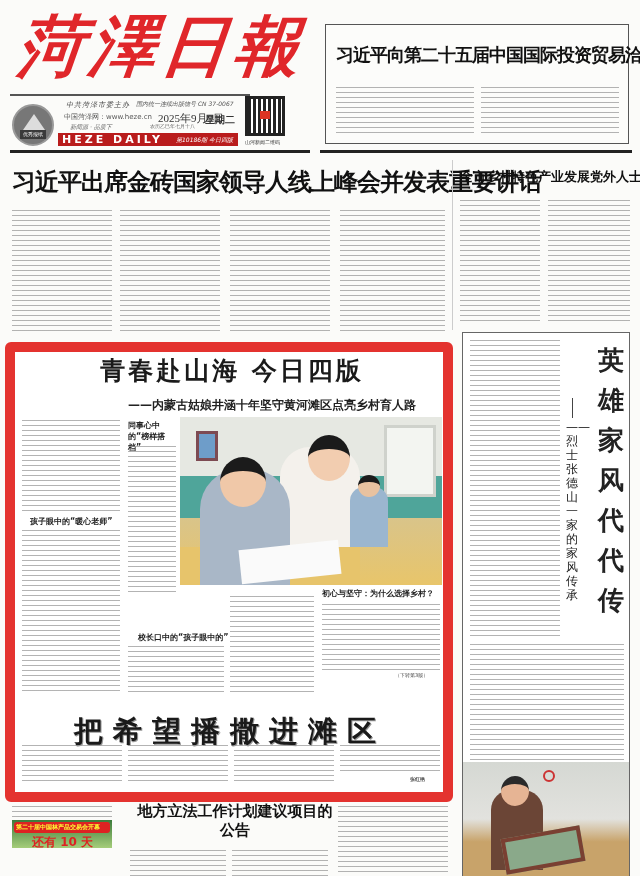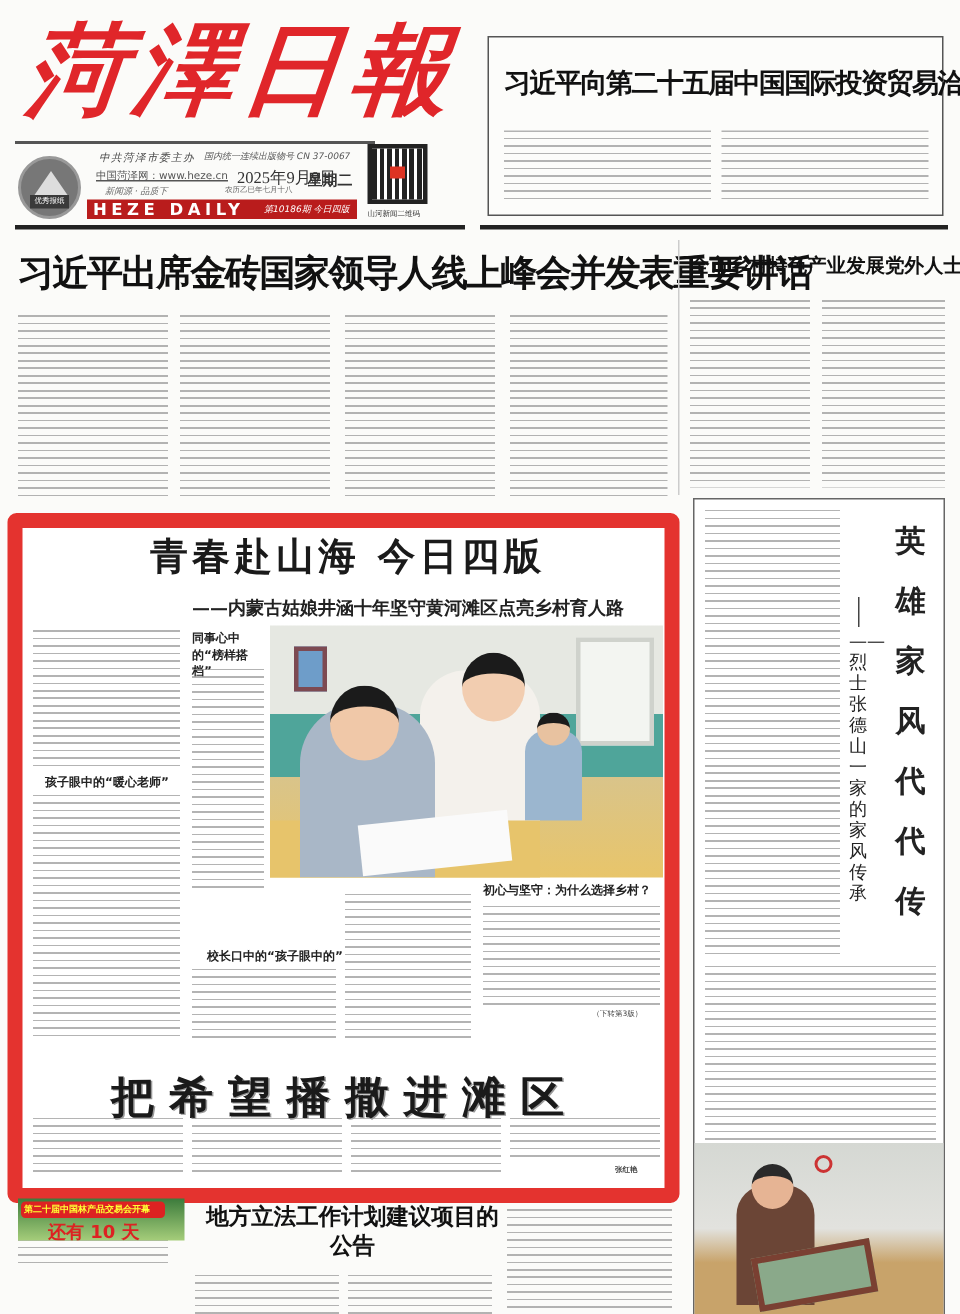--- a/index.html
+++ b/index.html
@@ -6,21 +6,21 @@
 html,body{width:640px;height:876px;overflow:hidden;background:#fbfbf9}
 body{position:relative;font-family:"DejaVu Serif",serif;color:#222}
 .abs{position:absolute}
 .mast-title{left:18px;top:6px;width:300px;height:80px;color:#e0262a;font-family:"DejaVu Serif",serif;font-size:66px;font-weight:bold;font-style:italic;letter-spacing:6px;line-height:80px;transform:skewX(-6deg)}
 .mast-rule{left:10px;top:94px;width:240px;height:2px;background:#555}
 .mast-emblem{left:12px;top:104px;width:42px;height:42px;border-radius:50%;background:#777;border:2px solid #999}
 .mast-emblem-inner{position:absolute;left:6px;top:24px;width:26px;height:9px;background:#3a3a3a;color:#fff;font-size:5px;text-align:center;line-height:9px;font-family:"DejaVu Sans",sans-serif}
 .mast-emblem-peak{position:absolute;left:9px;top:8px;width:0;height:0;border-left:11px solid transparent;border-right:11px solid transparent;border-bottom:16px solid #ddd}
 .mast-sponsor{left:66px;top:100px;font-size:7px;color:#444;font-style:italic;letter-spacing:1px;font-family:"DejaVu Sans",sans-serif}
 .mast-cn{left:136px;top:100px;font-size:6px;color:#555;font-style:italic;font-family:"DejaVu Sans",sans-serif}
-.mast-web{left:64px;top:112px;font-size:7px;color:#555;text-decoration:underline;font-family:"DejaVu Sans",sans-serif}
+.mast-web{left:64px;top:112px;font-size:7px;color:#555;font-family:"DejaVu Sans",sans-serif}
 .mast-web-sub{left:70px;top:123px;font-size:6px;color:#666;font-style:italic;font-family:"DejaVu Sans",sans-serif}
 .mast-date{left:158px;top:111px;font-size:11px;color:#333;font-family:Liberation Serif, serif}
 .mast-lunar{left:150px;top:123px;font-size:5px;color:#666;font-family:"DejaVu Sans",sans-serif}
 .mast-week{left:205px;top:113px;font-size:10px;color:#333;font-weight:bold;font-family:"DejaVu Sans",sans-serif}
 .mast-band{left:58px;top:133px;width:180px;height:13px;background:#b91c1c}
 .mast-band-name{position:absolute;left:4px;top:0;font-family:"DejaVu Sans",sans-serif;font-weight:bold;font-size:11px;color:#fff;letter-spacing:3px;line-height:13px}
 .mast-band-issue{position:absolute;left:118px;top:0;font-size:6px;color:#fff;line-height:13px;font-style:italic;font-family:"DejaVu Sans",sans-serif}
 .qr{left:245px;top:96px;width:40px;height:40px;background:
  repeating-linear-gradient(90deg,#222 0 3px,#fff 3px 5px),#fff;border:3px solid #222}
 .qr::before{content:"";position:absolute;left:12px;top:12px;width:10px;height:8px;background:#d32}
@@ -49,26 +49,26 @@
 .photo-class .teacher-head{position:absolute;left:128px;top:18px;width:42px;height:46px;background:#f2cdb0;border-radius:50%;border-top:14px solid #1b1b1b}
 .photo-class .desk{position:absolute;left:0;top:130px;width:180px;height:40px;background:#e7c46b}
 .photo-class .paper{position:absolute;left:60px;top:128px;width:100px;height:34px;background:#fafafa;transform:rotate(-6deg)}
 .photo-class .boy{position:absolute;left:170px;top:70px;width:38px;height:60px;background:#9bb6cf;border-radius:14px 14px 0 0}
 .photo-class .boy-head{position:absolute;left:178px;top:58px;width:22px;height:22px;background:#e8c2a0;border-radius:50%;border-top:7px solid #1b1b1b}
 .special-mid{left:322px;top:588px;font-family:"DejaVu Sans",sans-serif;font-weight:bold;font-size:8px;color:#222}
 .big-slogan{left:60px;top:712px;width:340px;text-align:center;font-family:"DejaVu Serif",serif;font-weight:bold;font-size:29px;color:#1a1a1a;letter-spacing:10px;text-shadow:1px 1px 0 #999}
 .author{left:410px;top:776px;font-size:5px;color:#444;font-family:"DejaVu Sans",sans-serif;font-weight:bold}
 
 .notice-title{left:135px;top:802px;width:200px;text-align:center;font-family:"DejaVu Serif",serif;font-weight:bold;font-size:15px;line-height:19px;color:#111}
-.banner{left:12px;top:799px;width:111px;height:28px;background:linear-gradient(180deg,#3c7b3c,#a5cd7a);overflow:hidden}
+.banner{left:12px;top:820px;width:100px;height:28px;background:linear-gradient(180deg,#3c7b3c,#a5cd7a);overflow:hidden}
 .banner-text{position:absolute;left:2px;top:2px;width:96px;font-family:"DejaVu Sans",sans-serif;font-weight:bold;font-size:6px;color:#ff3;background:#d22;padding:1px 2px;white-space:nowrap;border-radius:3px}
 .banner-count{position:absolute;left:20px;top:14px;font-family:"DejaVu Sans",sans-serif;font-weight:bold;font-size:12px;color:#d22}
 
 .right-box{left:462px;top:332px;width:168px;height:544px;border:1.5px solid #666;border-bottom:none;background:#fff}
-.hero-title{left:590px;top:340px;width:34px;font-family:"DejaVu Sans",sans-serif;font-weight:bold;font-size:20px;line-height:40px;color:#222;text-align:center;word-break:break-all}
+.hero-title{left:590px;top:340px;width:34px;font-family:"DejaVu Sans",sans-serif;font-weight:bold;font-size:26px;line-height:40px;color:#222;text-align:right;word-break:break-all}
 .hero-sub{left:566px;top:420px;width:14px;font-family:"DejaVu Serif",serif;font-size:12px;line-height:14px;color:#222;word-break:break-all}
 .hero-sub-dash{left:572px;top:398px;width:1px;height:20px;background:#444}
 .hero-credit{left:560px;top:814px;font-size:5px;color:#444;font-family:"DejaVu Sans",sans-serif}
 .photo-elder{left:463px;top:762px;width:166px;height:114px;background:linear-gradient(180deg,#d5d8d3 0%,#e2e2de 50%,#c8a36a 70%,#c8a36a 100%);overflow:hidden}
 .photo-elder .person{position:absolute;left:28px;top:28px;width:52px;height:80px;background:#6b4536;border-radius:20px 20px 0 0}
 .photo-elder .face{position:absolute;left:38px;top:14px;width:28px;height:30px;background:#e6b494;border-radius:50%;border-top:8px solid #2a2a2a}
 .photo-elder .frame2{position:absolute;left:40px;top:70px;width:80px;height:36px;background:#8aa98a;border:4px solid #7a4032;transform:rotate(-10deg)}
 .photo-elder .clock{position:absolute;left:80px;top:8px;width:12px;height:12px;border-radius:50%;border:2px solid #c33}
 .watermark{left:455px;top:886px;font-family:"DejaVu Sans",sans-serif;font-size:22px;color:rgba(255,255,255,.92);text-shadow:0 0 2px rgba(0,0,0,.35);white-space:nowrap}
 </style>

